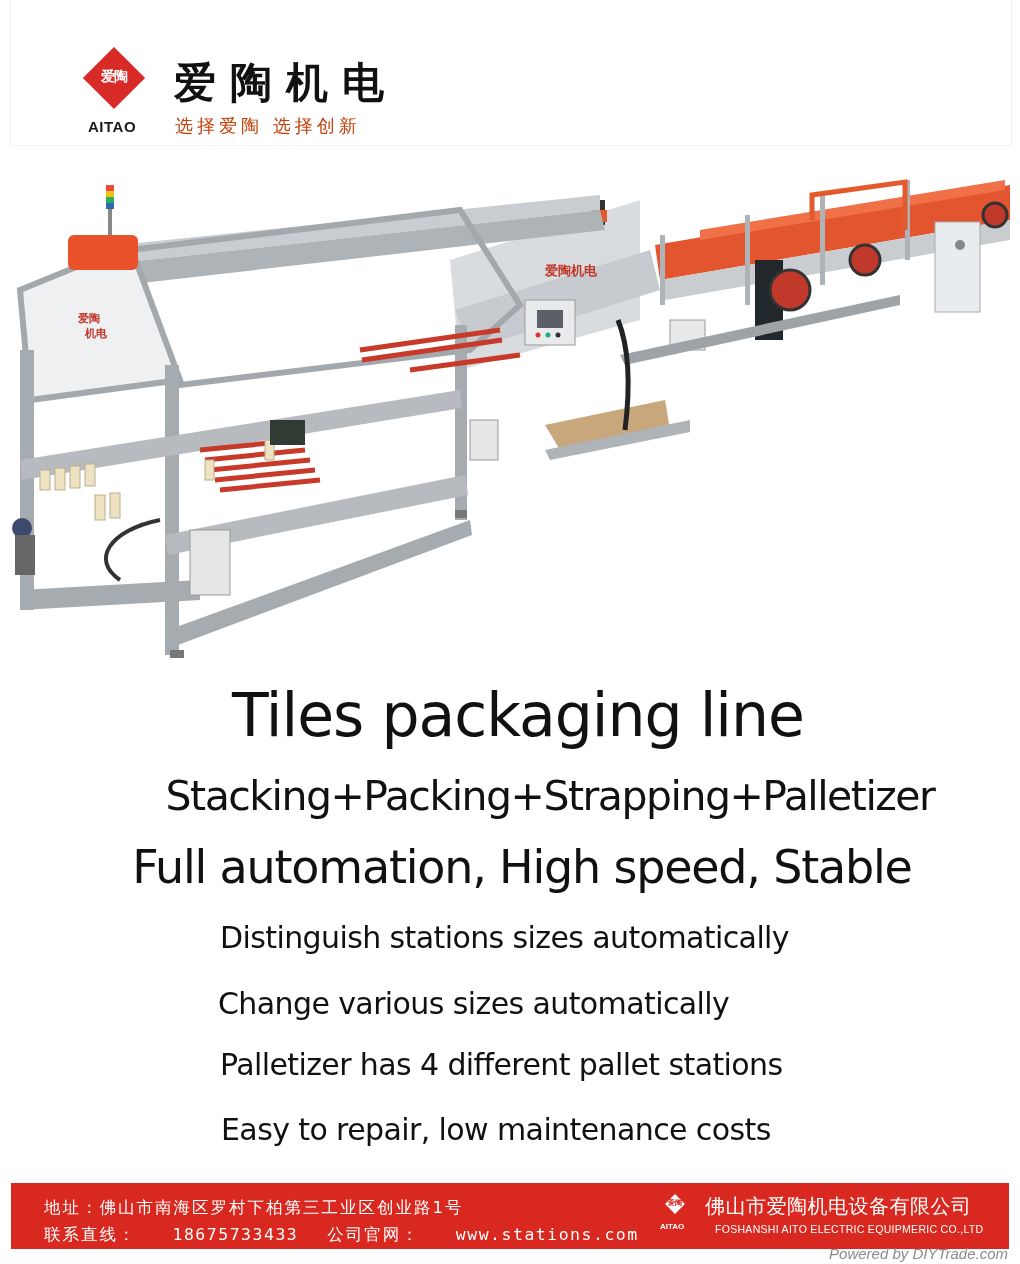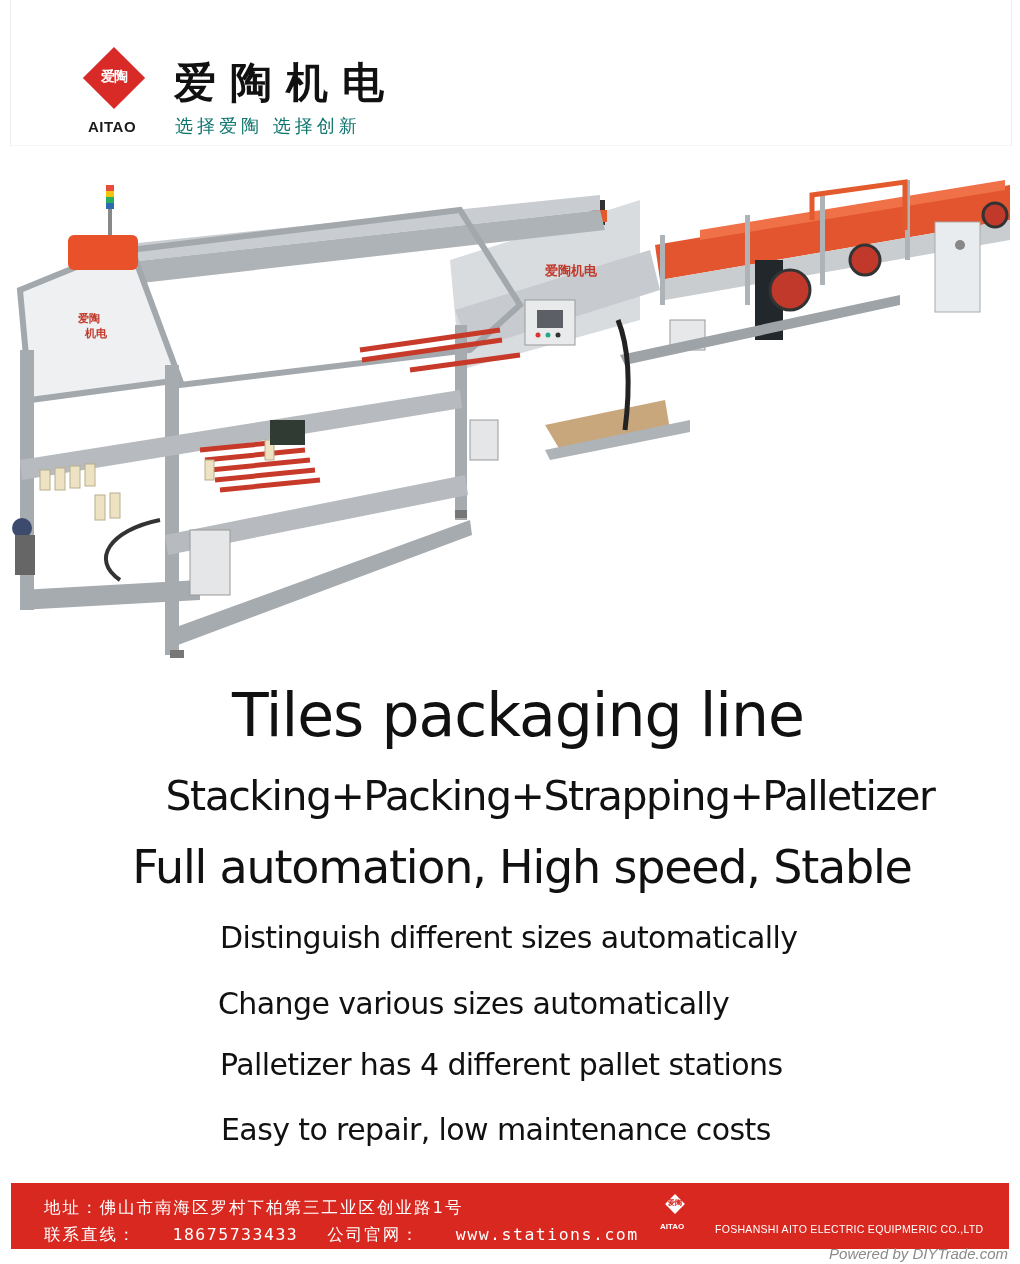--- a/index.html
+++ b/index.html
@@ -21,21 +21,21 @@
     }
     .logo-aitao {
       position: absolute; left: 88px; top: 118px; font-family: "Liberation Sans", sans-serif;
       font-weight: bold; font-size: 15px; letter-spacing: 0.5px; color: #1a1a1a;
     }
     .logo-cn {
       position: absolute; left: 174px; top: 58px; font-size: 42px; font-weight: bold;
       letter-spacing: 14px; color: #111; line-height: 50px;
     }
     .logo-slogan {
-      position: absolute; left: 175px; top: 114px; font-size: 18px; letter-spacing: 4px; color: #0f766e;
+      position: absolute; left: 175px; top: 114px; font-size: 18px; letter-spacing: 4px; color: #c2410c;
     }
 
     .machine {
       position: absolute; left: 0; top: 150px; width: 1020px; height: 530px;
     }
 
     .title {
       position: absolute; left: 0; width: 1060px; text-align: center;
       font-family: "DejaVu Sans", sans-serif; color: #111; white-space: nowrap;
     }
@@ -172,31 +172,32 @@
 
     <rect x="170" y="500" width="14" height="8" fill="#777"></rect>
     <rect x="455" y="360" width="12" height="8" fill="#777"></rect>
   </g>
 </svg>
 
 <div class="title t1">Tiles packaging line</div>
 <div class="title t2">Stacking+Packing+Strapping+Palletizer</div>
 <div class="title t3">Full automation, High speed, Stable</div>
 
-<div class="feat f1">Distinguish different sizes automatically</div>
+<div class="feat f1">Distinguish stations sizes automatically</div>
 <div class="feat f2">Change various sizes automatically</div>
 <div class="feat f3">Palletizer has 4 different pallet stations</div>
 <div class="feat f4">Easy to repair, low maintenance costs</div>
 
 <div class="footer">
   <div class="addr">地址：佛山市南海区罗村下柏第三工业区创业路1号</div>
   <div class="contact">
     <span>联系直线：</span><span class="mono">18675733433</span>
     <span>&nbsp;&nbsp;</span>
     <span>公司官网：</span><span class="mono">www.stations.com</span>
   </div>
   <div class="f-logo-d"></div>
   <div class="f-logo-t">爱陶</div>
   <div class="f-aitao">AITAO</div>
+  <div class="f-company">佛山市爱陶机电设备有限公司</div>
   <div class="f-company-en">FOSHANSHI AITO ELECTRIC EQUIPMERIC CO.,LTD</div>
 </div>
 
 <div class="powered">Powered by DIYTrade.com</div>
 
 </body></html>

